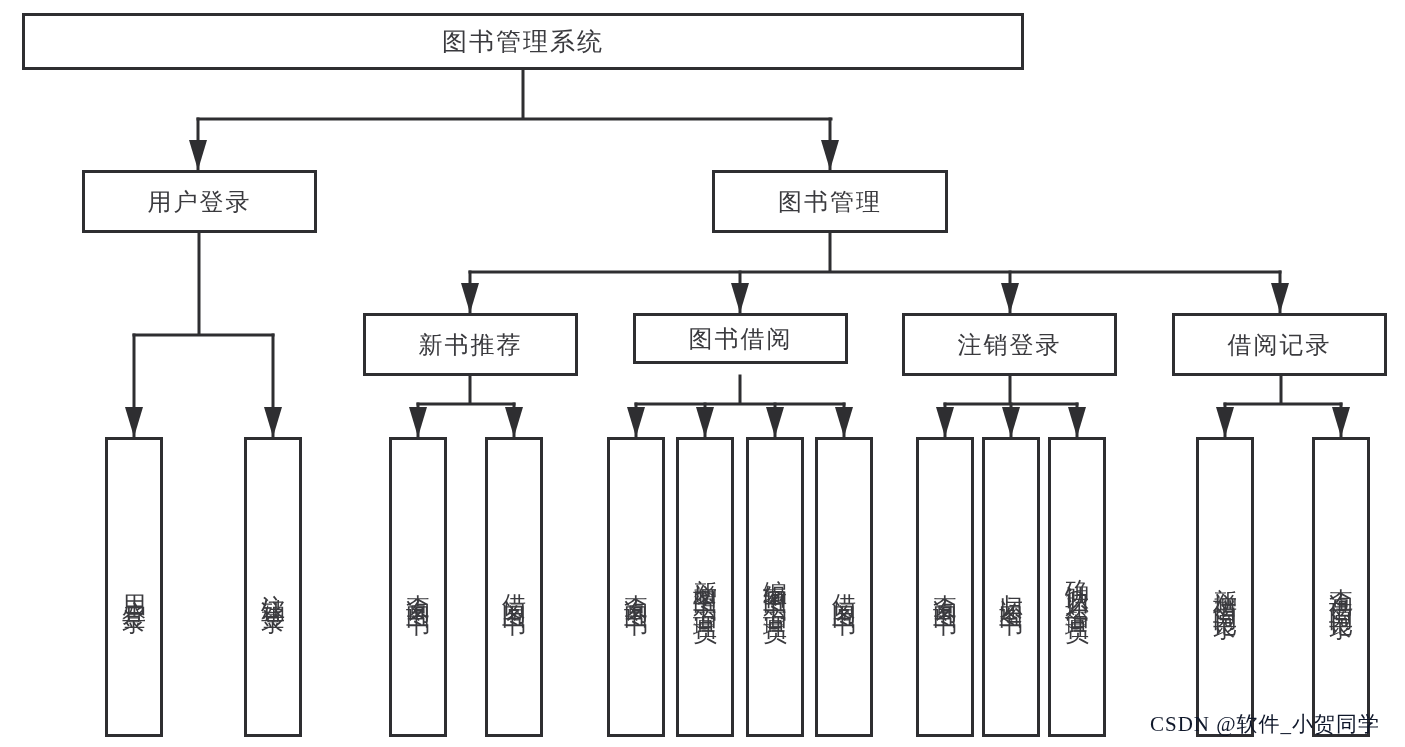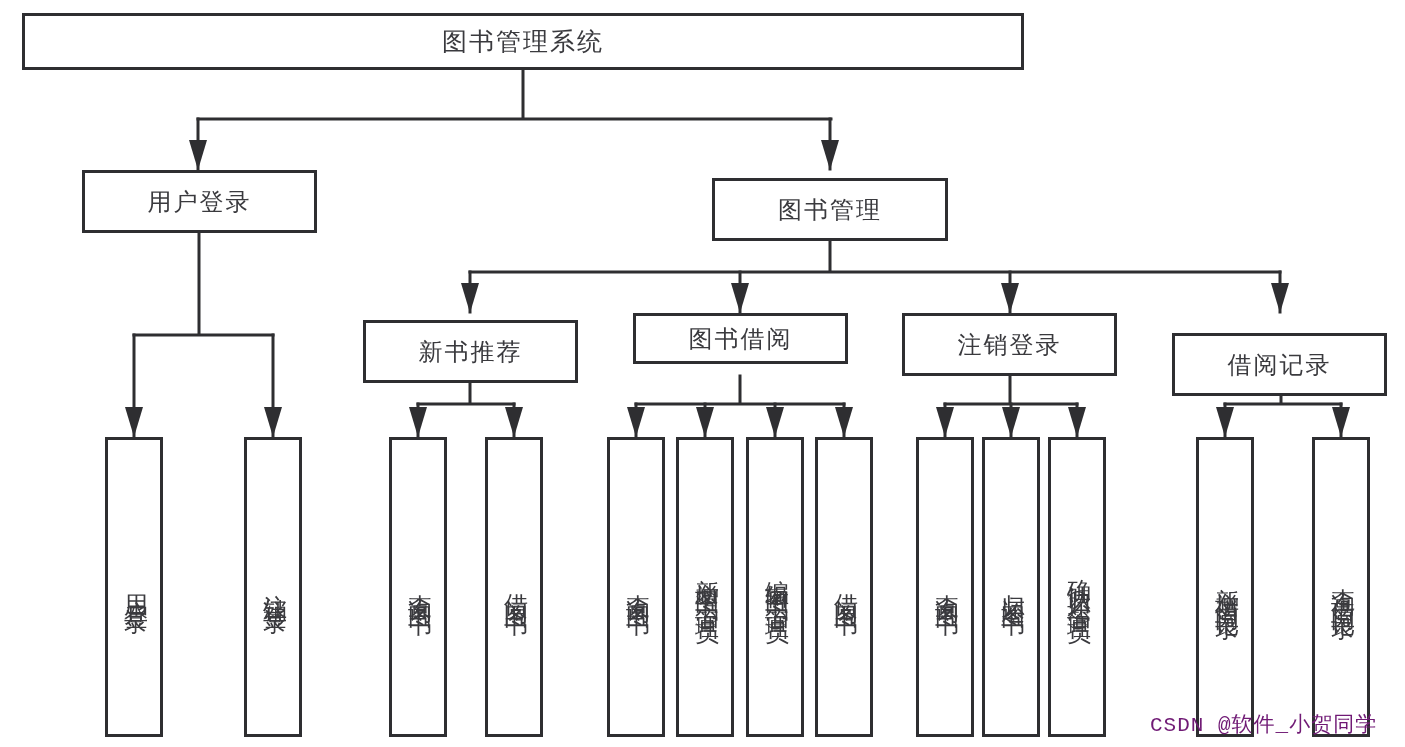--- a/index.html
+++ b/index.html
@@ -1,21 +1,21 @@
 <!DOCTYPE html>
 <html><head>
 <meta charset="utf-8">
 <style>
   html, body { margin: 0; padding: 0; background: #ffffff; }
   .stage {
     position: relative;
     width: 1405px;
     height: 747px;
     background: #ffffff;
-    font-family: Liberation Mono, monospace;
+    font-family: Liberation Serif, serif;
     overflow: hidden;
   }
   .connectors {
     position: absolute;
     left: 0; top: 0;
     width: 1405px; height: 747px;
     pointer-events: none;
   }
   .node {
     position: absolute;
@@ -48,21 +48,21 @@
     text-orientation: mixed;
     letter-spacing: 6px;
     line-height: 1;
   }
   .watermark {
     position: absolute;
     left: 1150px;
     top: 710px;
     font-size: 21px;
     letter-spacing: 1px;
-    color: #701a75;
+    color: #0f172a;
     white-space: nowrap;
     z-index: 5;
   }
 </style>
 </head>
 <body>
 
 <div class="stage">
 
   <svg class="connectors" viewBox="0 0 1405 747" xmlns="http://www.w3.org/2000/svg">
@@ -104,26 +104,26 @@
 
       <path d="M1281,376 V404 M1225,404 H1341"></path>
       <line x1="1225" y1="404" x2="1225" y2="436" marker-end="url(#arrow)"></line>
       <line x1="1341" y1="404" x2="1341" y2="436" marker-end="url(#arrow)"></line>
     </g>
   </svg>
 
   <div class="node root" style="left:22px; top:13px; width:1002px; height:57px;">图书管理系统</div>
 
   <div class="node" style="left:82px; top:170px; width:235px; height:63px;">用户登录</div>
-  <div class="node" style="left:712px; top:178px; width:236px; height:63px;">图书管理</div>
+  <div class="node" style="left:712px; top:170px; width:236px; height:63px;">图书管理</div>
 
-  <div class="node" style="left:363px; top:320px; width:215px; height:63px;">新书推荐</div>
+  <div class="node" style="left:363px; top:313px; width:215px; height:63px;">新书推荐</div>
   <div class="node" style="left:633px; top:313px; width:215px; height:51px;">图书借阅</div>
   <div class="node" style="left:902px; top:313px; width:215px; height:63px;">注销登录</div>
-  <div class="node" style="left:1172px; top:313px; width:215px; height:63px;margin-top:20px;">借阅记录</div>
+  <div class="node" style="left:1172px; top:313px; width:215px; height:63px;">借阅记录</div>
 
   <div class="leaf" style="left:105px;">用户登录</div>
   <div class="leaf" style="left:244px;">注销登录</div>
 
   <div class="leaf" style="left:389px;">查询图书</div>
   <div class="leaf" style="left:485px;">借阅图书</div>
 
   <div class="leaf" style="left:607px;">查询图书</div>
   <div class="leaf" style="left:676px;">新增图书（管理员）</div>
   <div class="leaf" style="left:746px;">编辑图书（管理员）</div>

